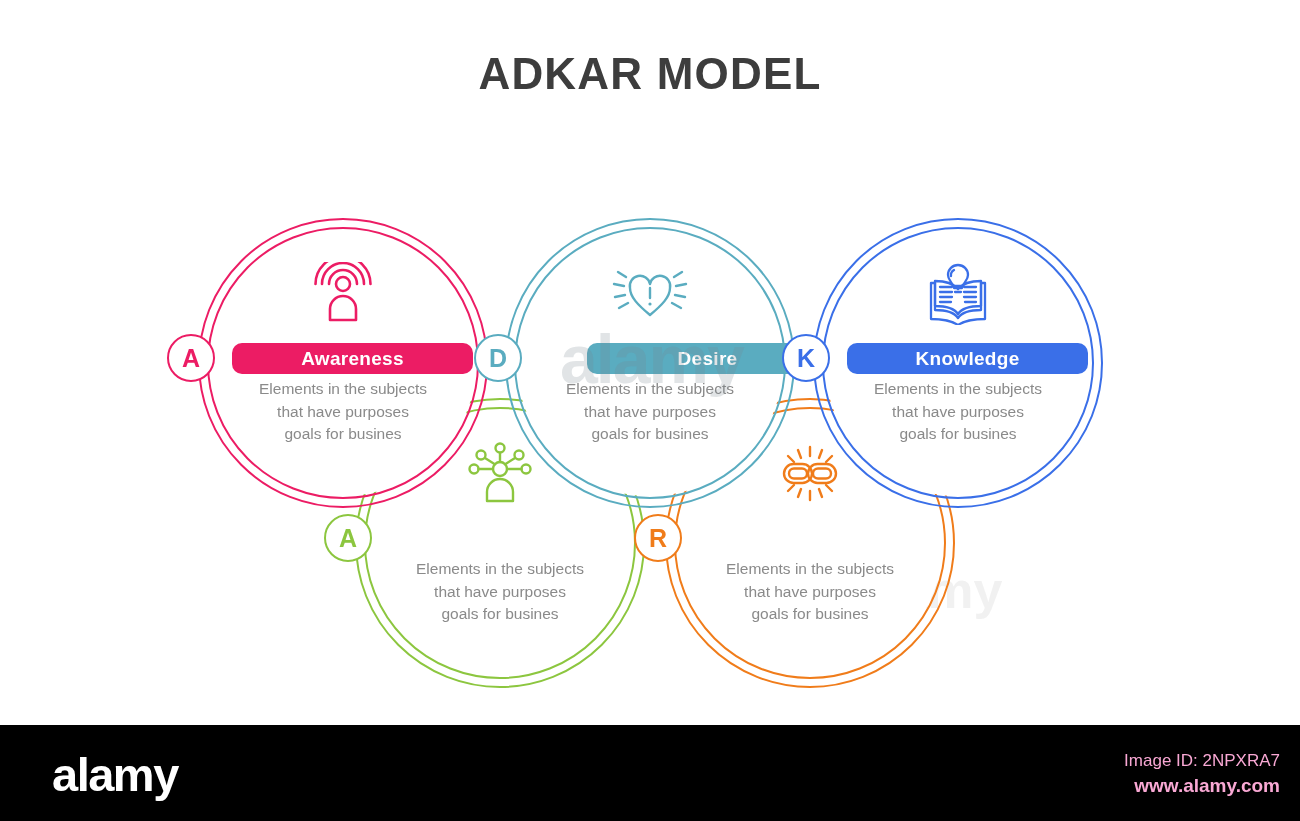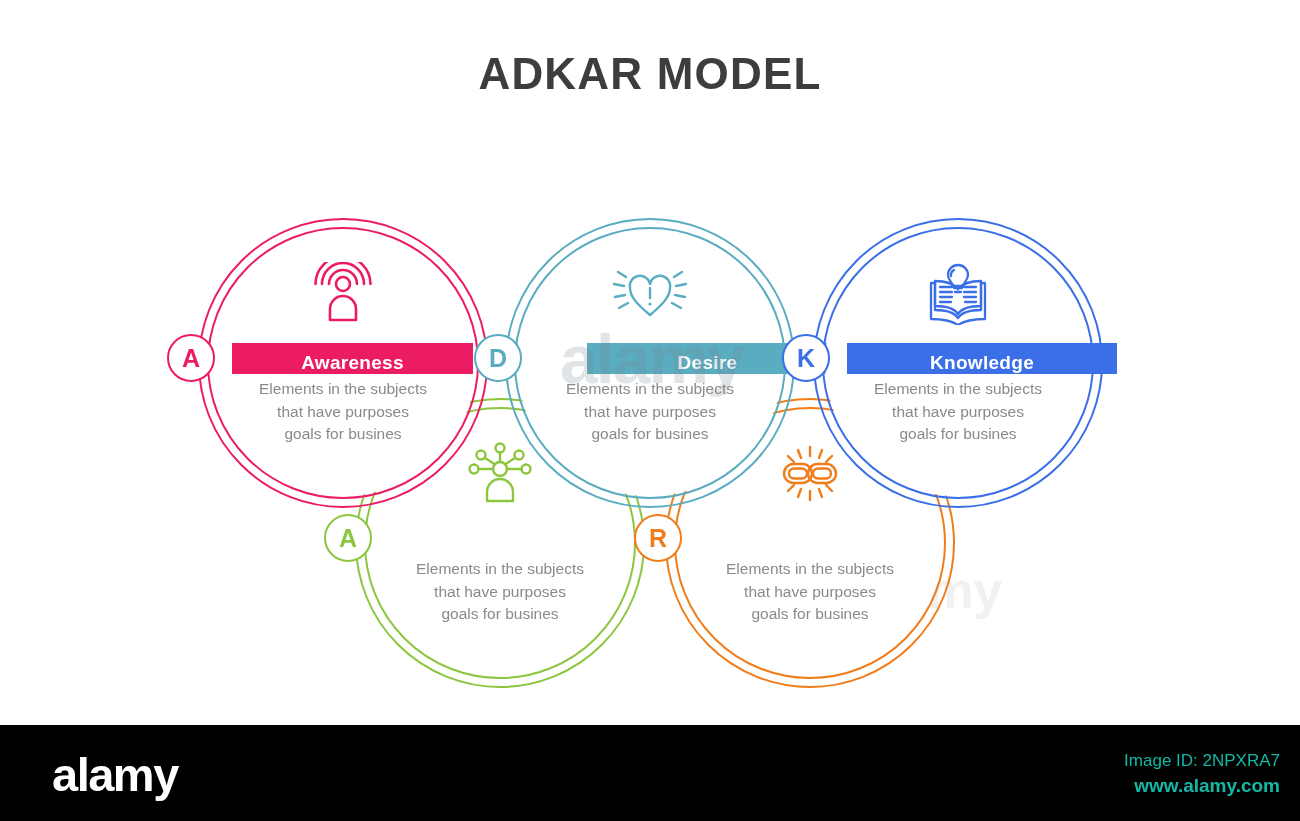--- a/index.html
+++ b/index.html
@@ -93,22 +93,23 @@
     align-items: center;
     justify-content: center;
   }
   .icon-wrap svg { display: block; }
 
   .banner {
     position: absolute;
     height: 31px;
     top: 125px;
     display: flex;
-    align-items: flex-end;
+    align-items: center;
     justify-content: center;
+    border-radius: 10px;
   }
   .banner-label {
     color: #ffffff;
     font-size: 19px;
     font-weight: bold;
     letter-spacing: 0.3px;
     white-space: nowrap;
   }
 
   .badge {
@@ -190,21 +191,21 @@
     font-size: 47px;
     font-weight: bold;
     letter-spacing: -1.5px;
     font-family: "Liberation Sans", sans-serif;
   }
   .footer-right {
     position: absolute;
     right: 20px;
     top: 24px;
     text-align: right;
-    color: #14b8a6;
+    color: #f9a8d4;
   }
   .image-id {
     font-size: 17px;
     font-weight: 400;
     line-height: 24px;
   }
   .footer-url {
     font-size: 19px;
     font-weight: bold;
     line-height: 26px;
@@ -303,21 +304,21 @@
           <path d="M17 31h12"></path>
           <path d="M17 36h12"></path>
           <path d="M17 41h11"></path>
         <path d="M41 26h12"></path>
           <path d="M41 31h12"></path>
           <path d="M41 36h12"></path>
           <path d="M42 41h11"></path>
       </svg>
     </div>
 
-    <div class="banner" style="background:#3a6fe8; left:34px; width:270px;">
+    <div class="banner" style="background:#3a6fe8; left:34px; width:241px;">
       <span class="banner-label">Knowledge</span>
     </div>
 
     <div class="badge" style="border-color:#3a6fe8;">
       <span class="badge-letter" style="color:#3a6fe8;">K</span>
     </div>
 
     <div class="desc">
       <div>Elements in the subjects</div>
       <div>that have purposes</div>

